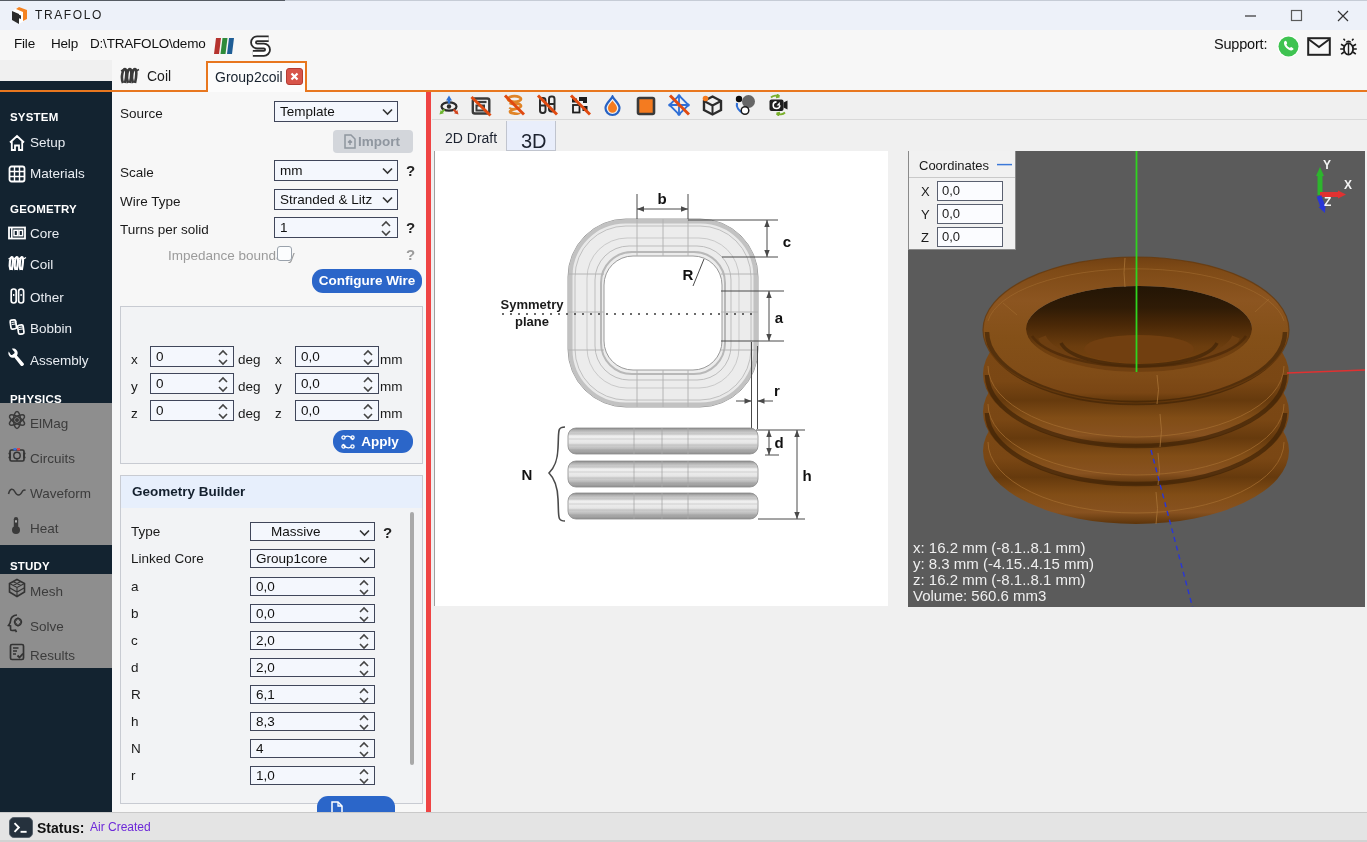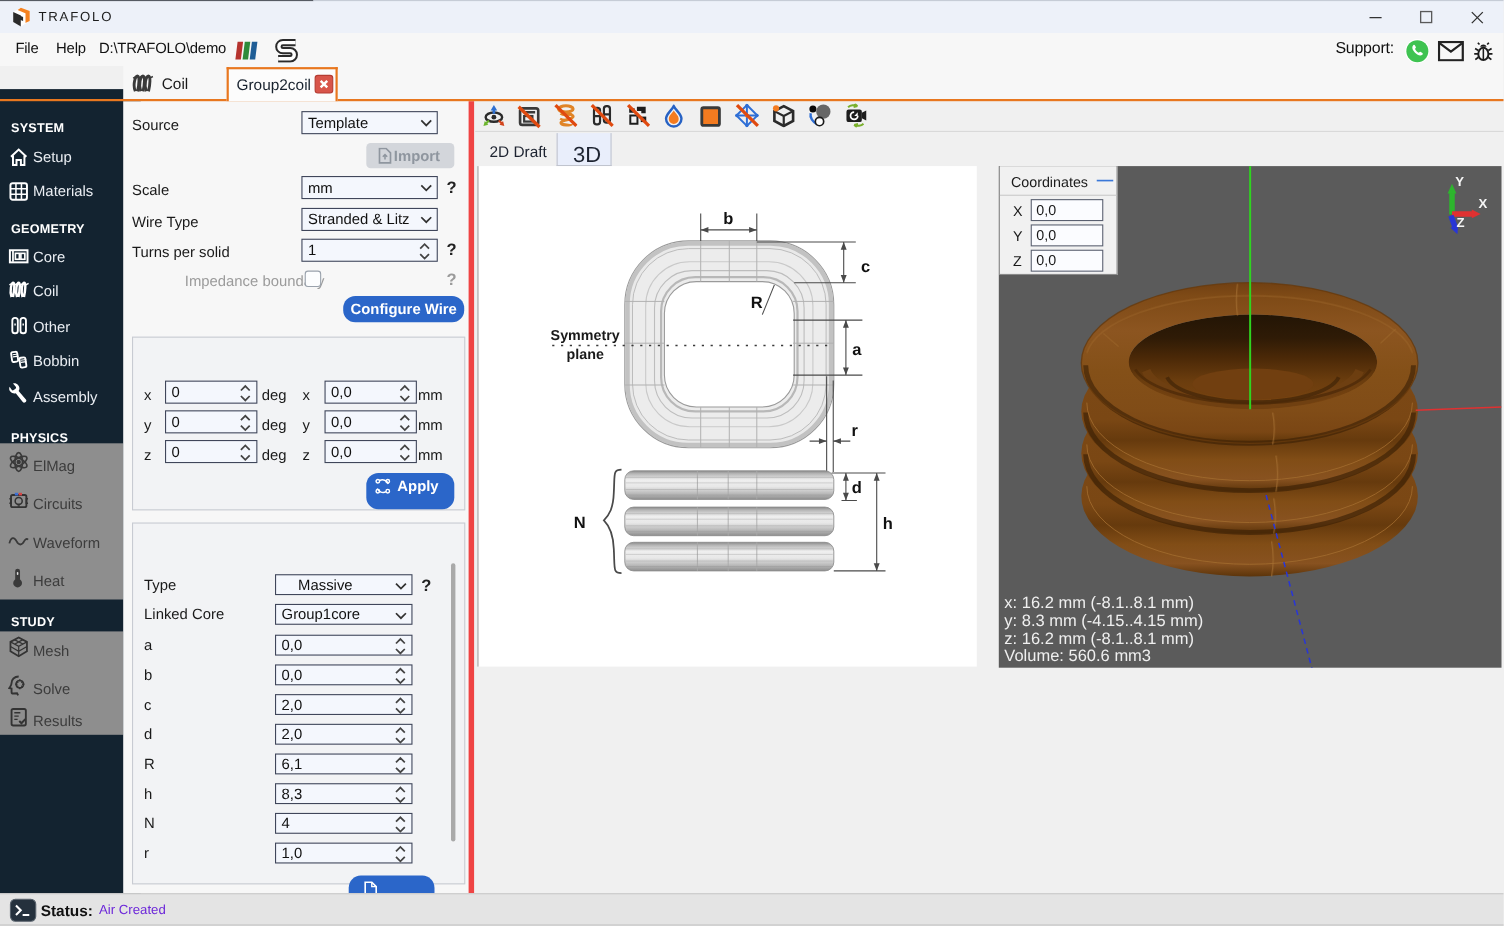--- a/index.html
+++ b/index.html
@@ -267,34 +267,35 @@
   <div class="flabel" style="left:10px;top:99px;">z</div>
   <div class="spin" style="left:29px;top:93px;width:84px;">0<svg class="abs" style="right:4px;top:2px" width="12" height="17" viewBox="0 0 12 17">
           <path d="M2 6 L6 2 L10 6 M2 11 L6 15 L10 11" fill="none" stroke="#444" stroke-width="1.6"></path>
         </svg></div>
   <div class="flabel" style="left:117px;top:99px;">deg</div>
   <div class="flabel" style="left:154px;top:99px;">z</div>
   <div class="spin" style="left:174px;top:93px;width:84px;">0,0<svg class="abs" style="right:4px;top:2px" width="12" height="17" viewBox="0 0 12 17">
           <path d="M2 6 L6 2 L10 6 M2 11 L6 15 L10 11" fill="none" stroke="#444" stroke-width="1.6"></path>
         </svg></div>
   <div class="flabel" style="left:259px;top:99px;">mm</div>
-  <div class="btnblue" style="left:212px;top:123px;width:80px;height:33px;line-height:23px;padding-left:14px;">Apply
+  <div class="btnblue" style="left:212px;top:123px;width:80px;height:23px;line-height:23px;padding-left:14px;">Apply
    <svg class="abs" style="left:7px;top:4px" width="16" height="16" viewBox="0 0 16 16">
           <g stroke="#fff" fill="none" stroke-width="1.3">
             <path d="M5 3 A5.5 5.5 0 0 1 13 6 M11 13 A5.5 5.5 0 0 1 3 10"></path>
             <circle cx="3.5" cy="3.5" r="1.6"></circle>
             <circle cx="12.5" cy="3.5" r="1.6"></circle>
             <circle cx="3.5" cy="12.5" r="1.6"></circle>
             <circle cx="12.5" cy="12.5" r="1.6"></circle>
           </g>
         </svg>
   </div>
  </div>
 
  <div class="panel" style="left:8px;top:383px;width:303px;height:329px;">
+  <div class="phead" style="height:32px;line-height:32px;">Geometry Builder</div>
   <div class="flabel" style="left:10px;top:48px;">Type</div>
   <div class="combo gbc" style="left:129px;top:46px;padding-left:20px;">Massive<svg width="11" height="8" viewBox="0 0 11 8">
           <path d="M1 1.5 L5.5 6 L10 1.5" fill="none" stroke="#333" stroke-width="1.6"></path>
         </svg></div>
   <div class="qmark" style="left:262px;top:48px;">?</div>
   <div class="flabel" style="left:10px;top:75px;">Linked Core</div>
   <div class="combo gbc" style="left:129px;top:73px;">Group1core<svg width="11" height="8" viewBox="0 0 11 8">
           <path d="M1 1.5 L5.5 6 L10 1.5" fill="none" stroke="#333" stroke-width="1.6"></path>
         </svg></div>
   <div class="flabel" style="left:10px;top:103px;">a</div>

